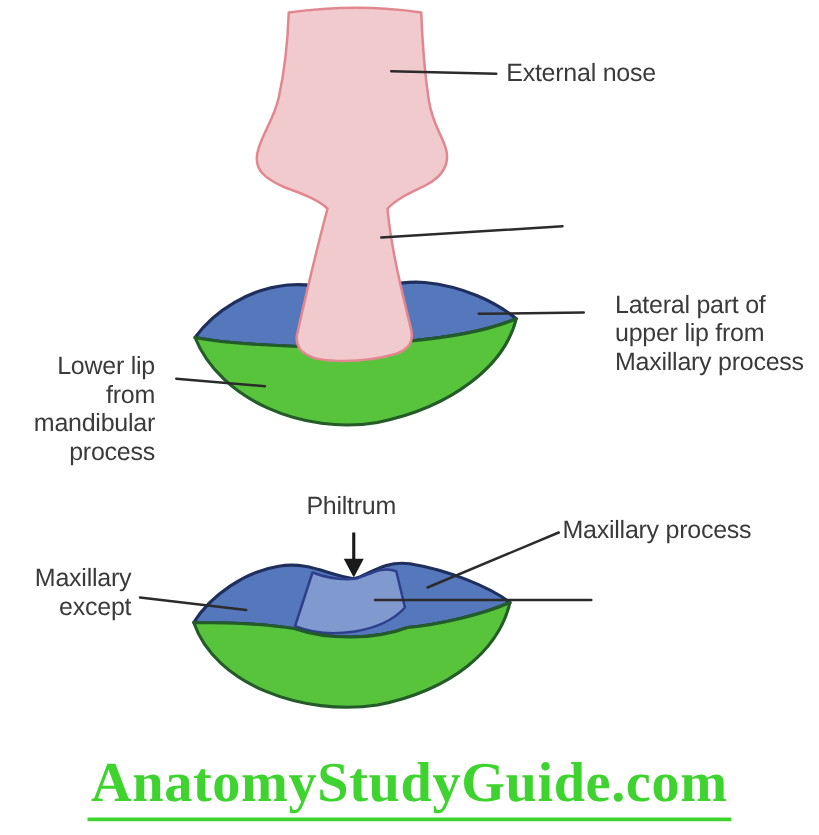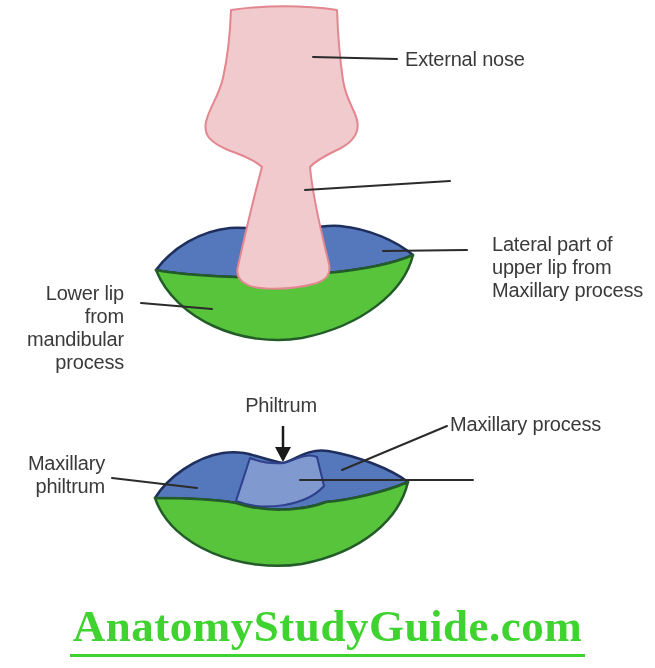--- a/index.html
+++ b/index.html
@@ -120,21 +120,21 @@
 upper lip from
 Maxillary process</div>
 
   <div class="label right" style="left:6px;top:282px;width:118px;">Lower lip from
 mandibular
 process</div>
 
   <div class="label center" style="left:231px;top:394px;width:100px;">Philtrum</div>
 
   <div class="label right" style="left:15px;top:452px;width:90px;">Maxillary
-philtrum</div>
+except</div>
 
   <div class="label" style="left:450px;top:413px;">Maxillary process</div>
 
 
   <div class="footer">
     <a>AnatomyStudyGuide.com</a>
   </div>
 
 </div>
 

